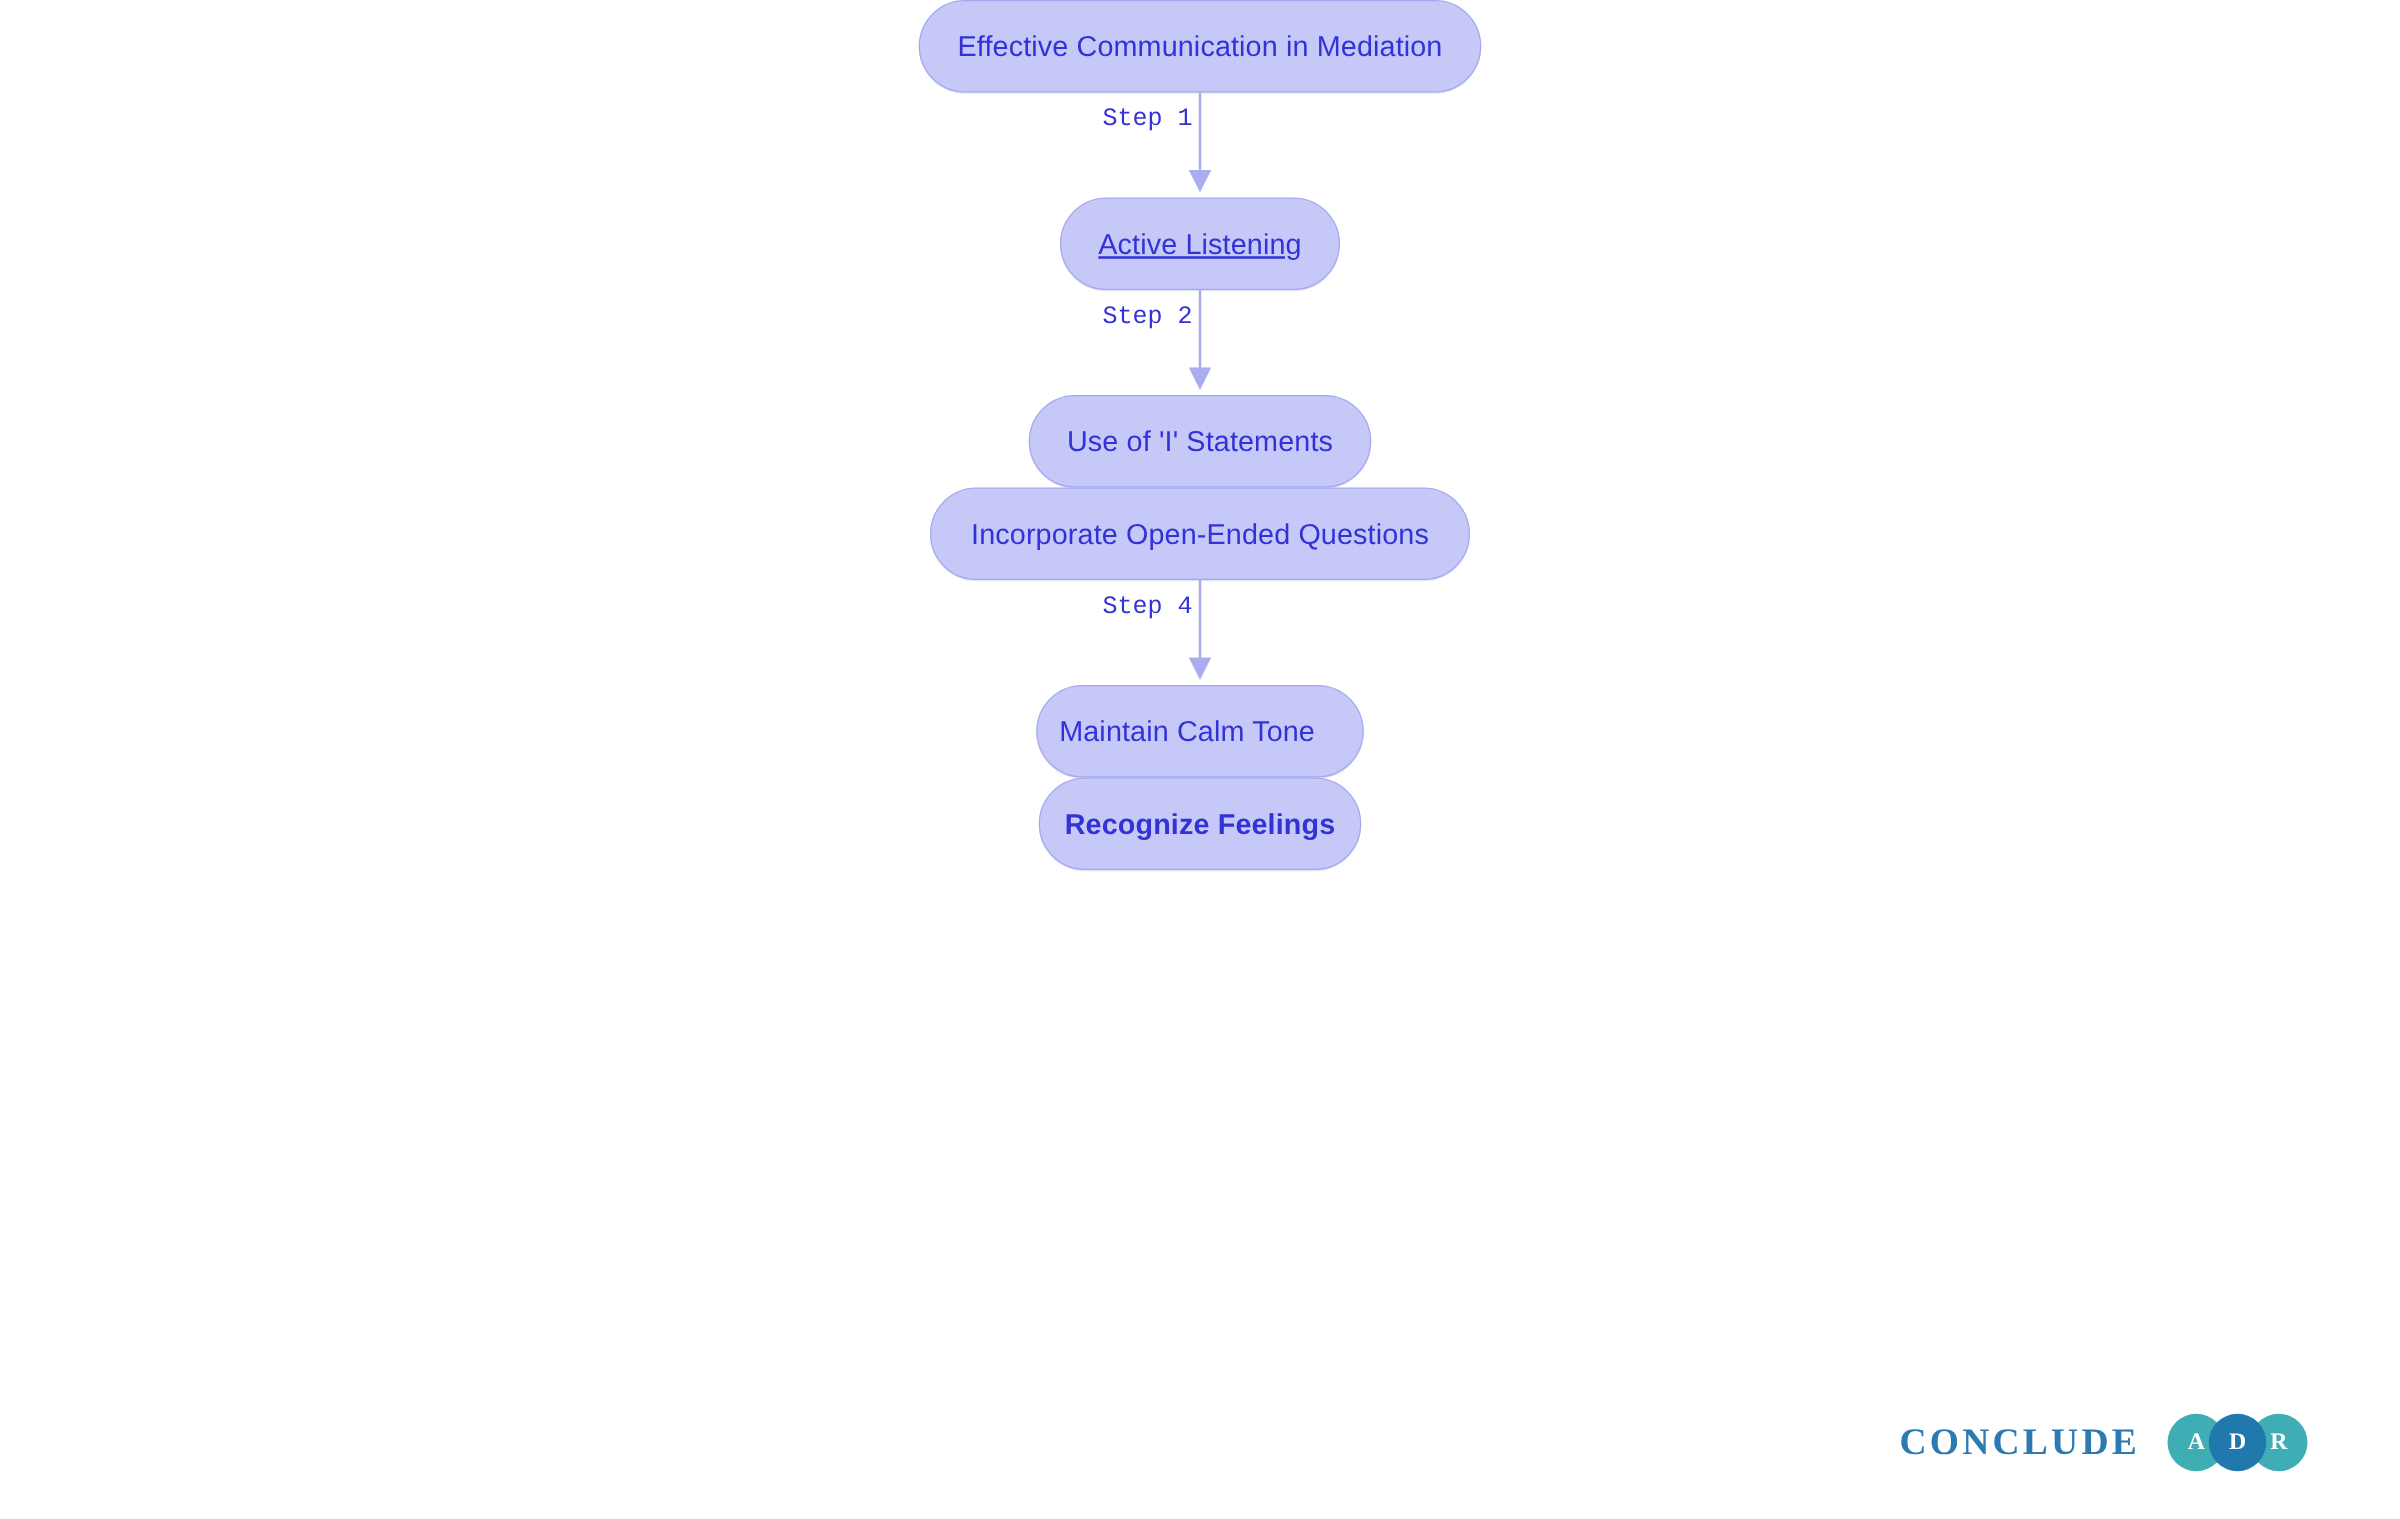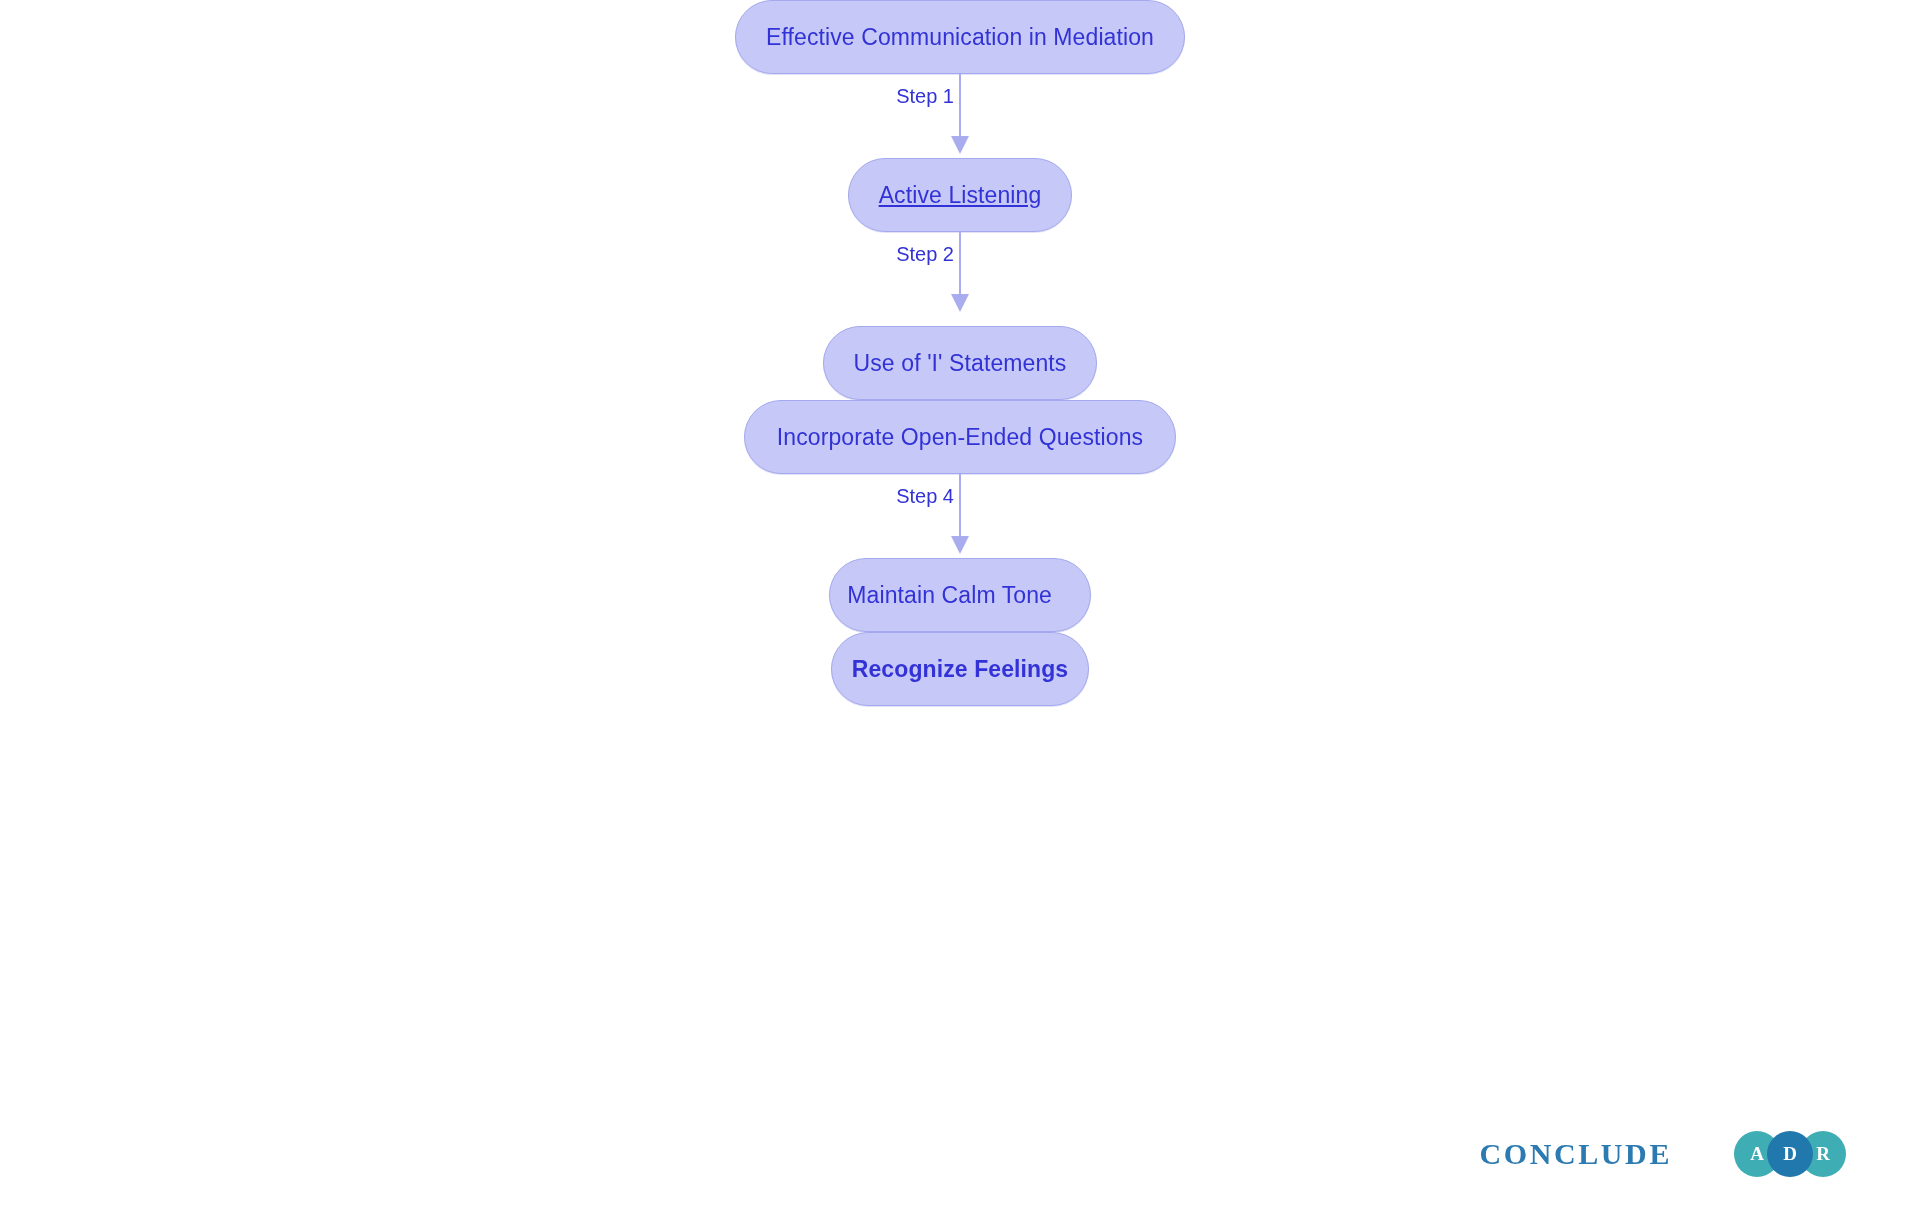--- a/index.html
+++ b/index.html
@@ -48,21 +48,21 @@
     letter-spacing: 0.1px;
     white-space: nowrap;
     padding: 0 38px;
     height: 74px;
     box-shadow: 0 1px 0 rgba(140,145,225,0.25);
   }
 
   
   .node.n0 { width: 450px; }
   .node.n1 { width: 224px; text-decoration: underline; }
-  .node.n2 { width: 274px; margin-top: 10px; }
+  .node.n2 { width: 274px; }
   .node.n3 { width: 432px; }
   .node.n4 { width: 262px; justify-content: flex-end; }
   .node.n5 { width: 258px; font-weight: bold; }
 
   
   .connector {
     position: relative;
     width: 260px;
     height: 84px;
   }
@@ -89,30 +89,30 @@
   .connector .step-label {
     position: absolute;
     left: 50%;
     top: 12px;
     transform: translateX(-100%);
     padding-right: 6px;
     color: #3232d6;
     font-size: 20px;
     white-space: nowrap;
     line-height: 1;
+    font-family: Liberation Mono, monospace;
   }
 
   
   .logo {
     position: absolute;
     right: 70px;
     bottom: 38px;
     display: flex;
     align-items: center;
-    gap: 40px;
   }
   .logo-word {
     font-family: "Liberation Serif", "DejaVu Serif", serif;
     font-weight: bold;
     font-size: 30px;
     letter-spacing: 2.6px;
     color: #2b7ab1;
     margin-right: 22px;
   }
   .logo-circles {

